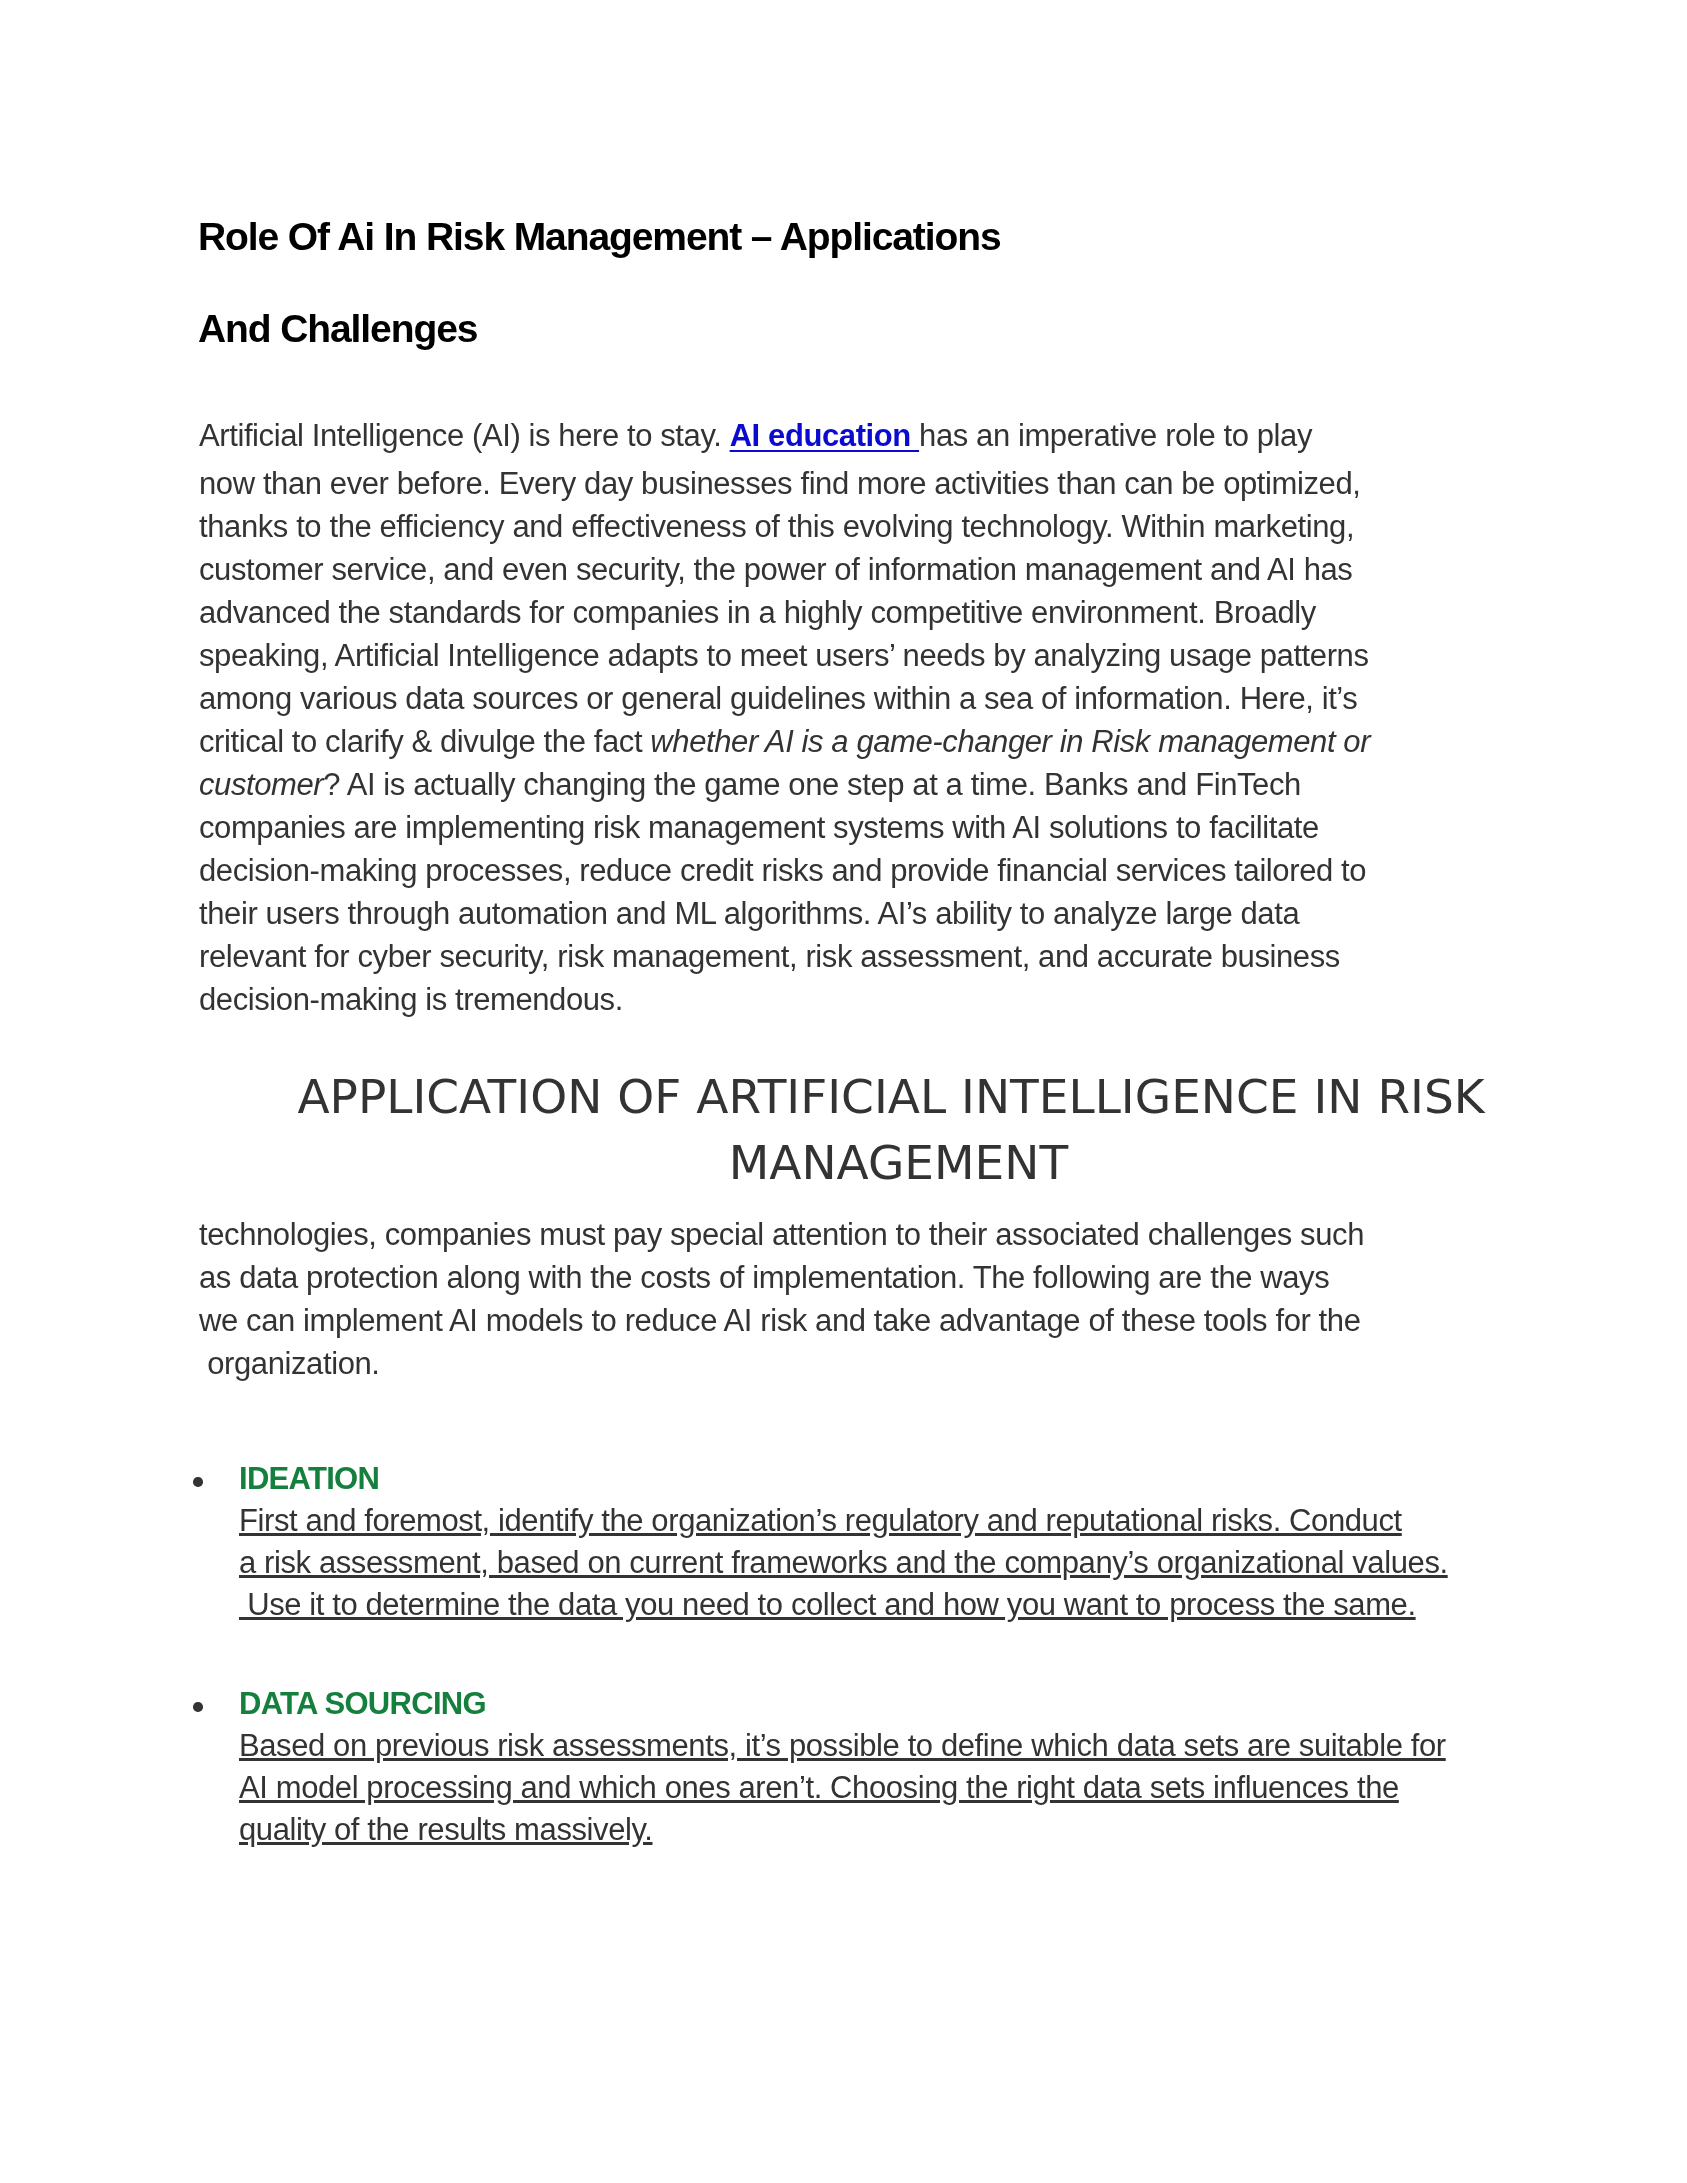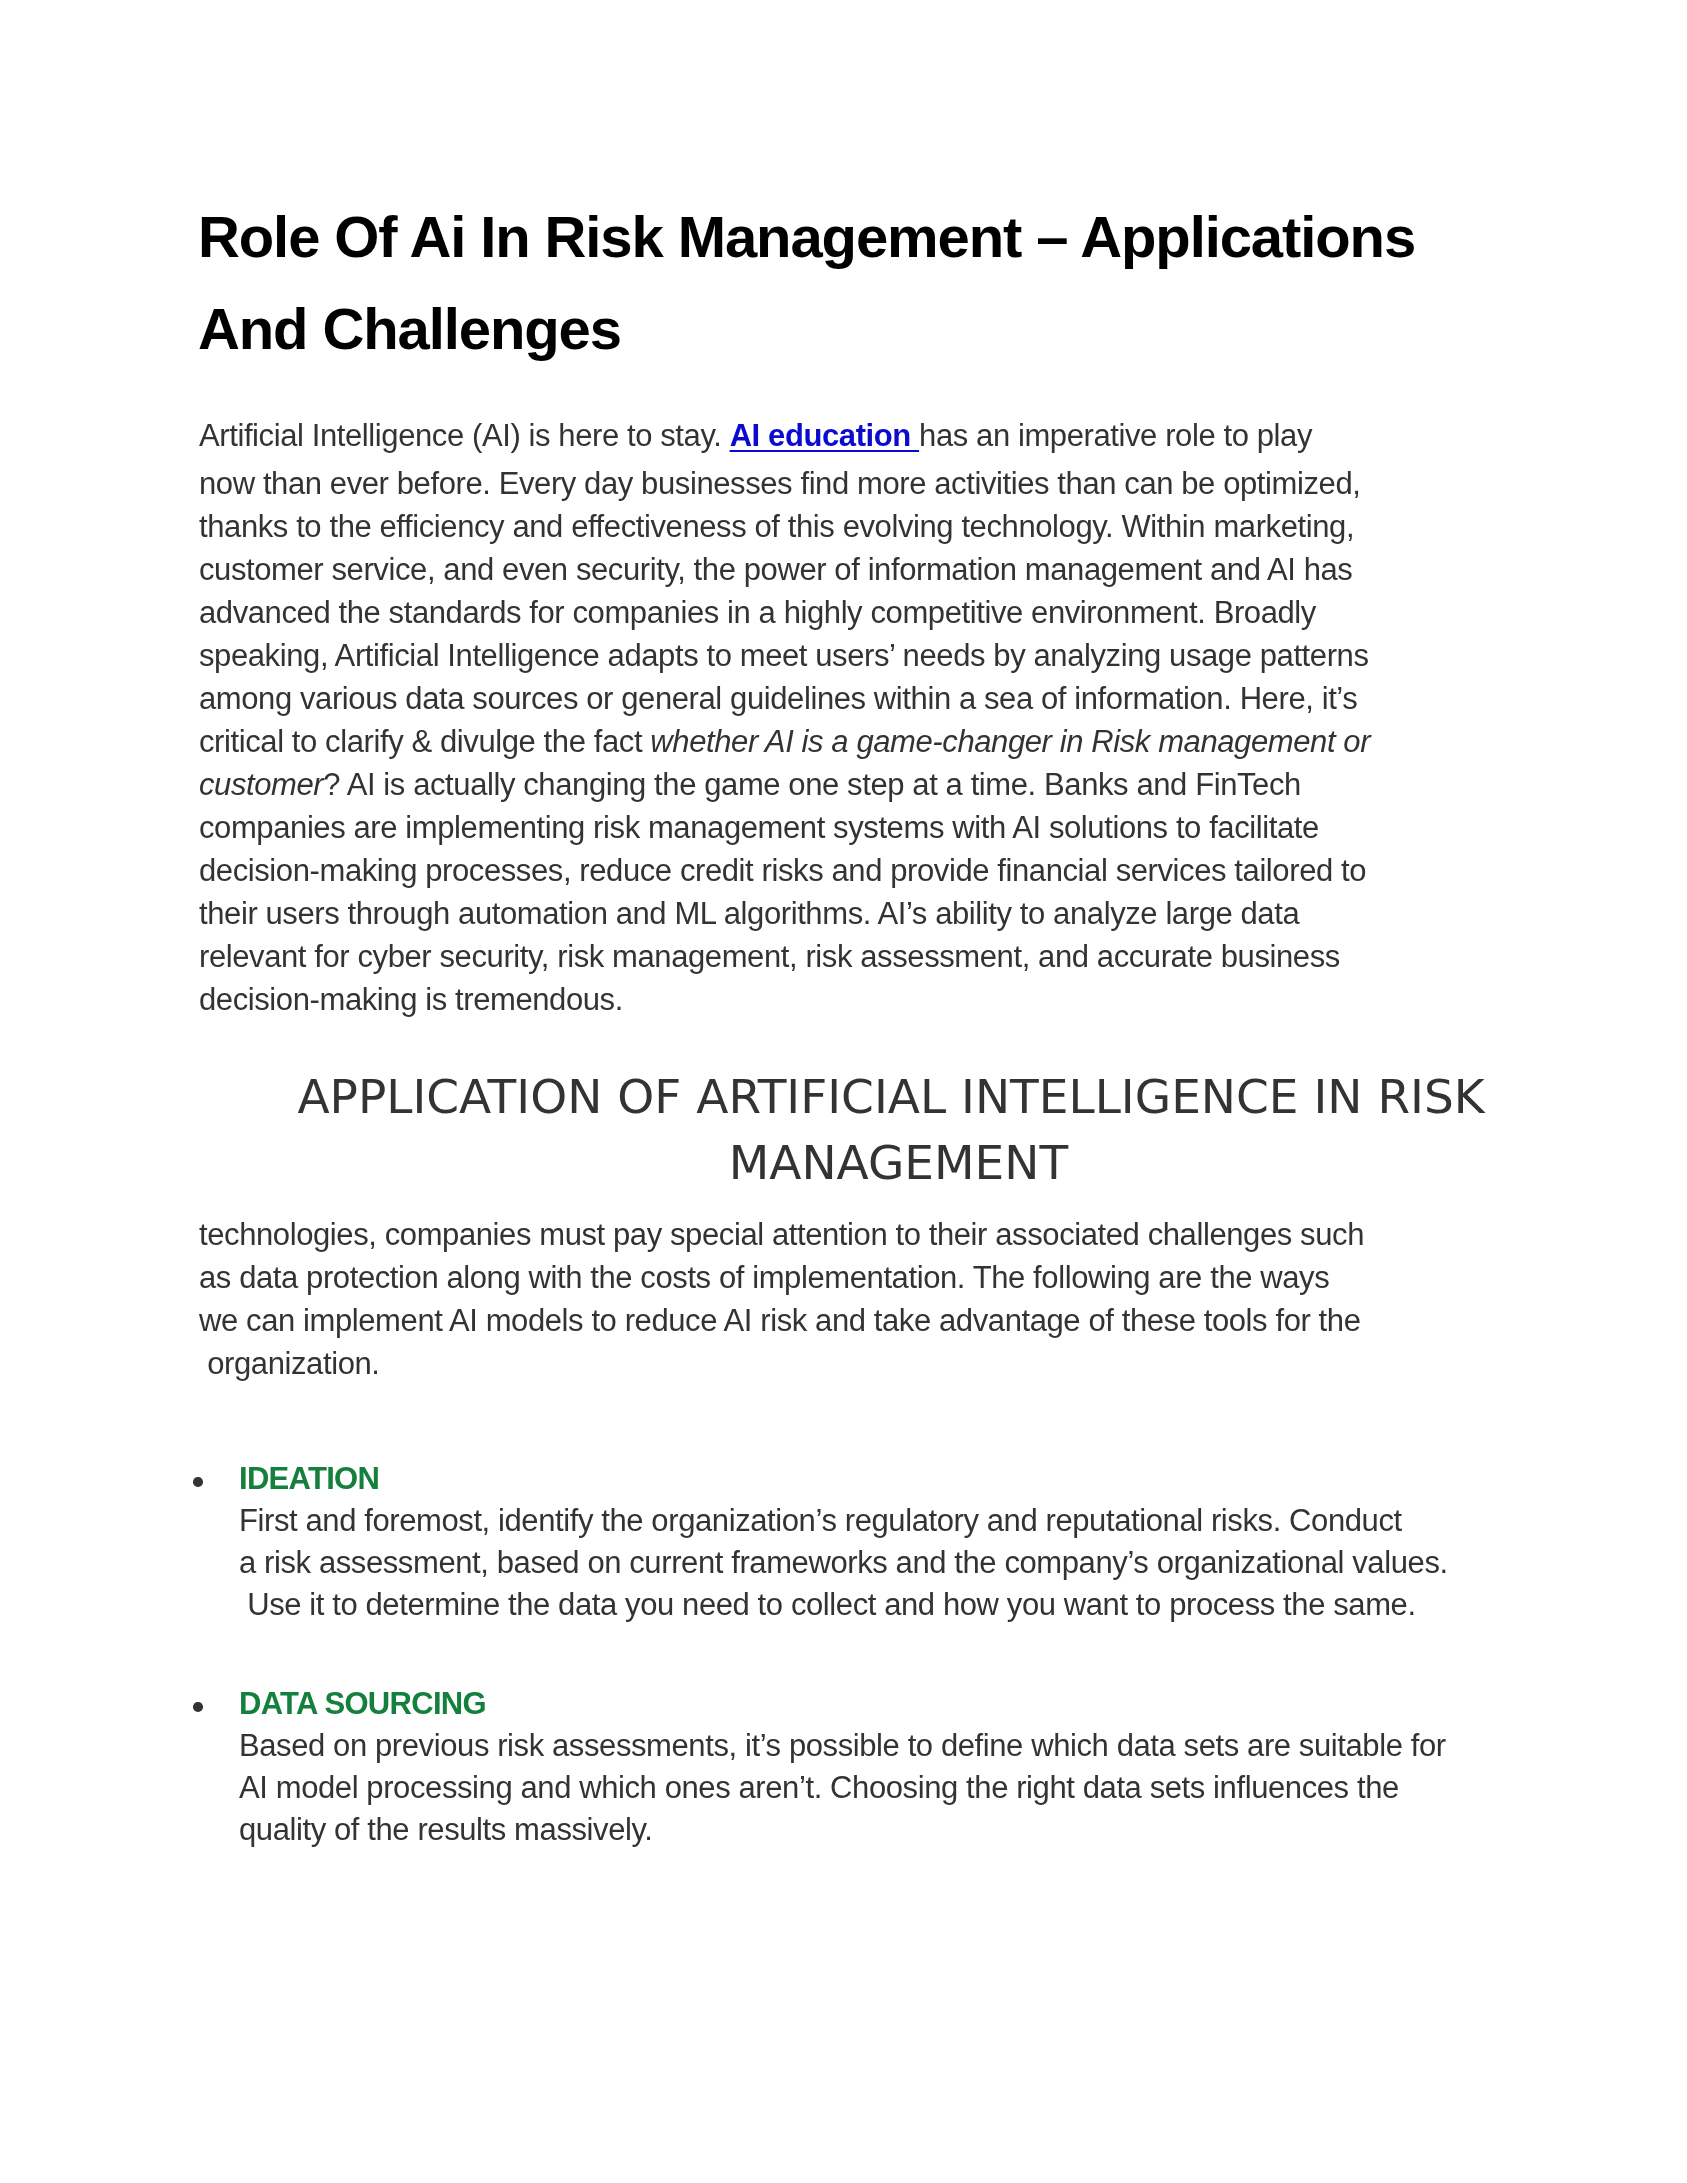--- a/index.html
+++ b/index.html
@@ -21,21 +21,21 @@
     background: #ffffff;
   }
   .title {
     position: absolute;
     left: 198px;
     top: 191px;
     width: 1386px;
     margin: 0;
     font-family: "Liberation Sans", sans-serif;
     font-weight: bold;
-    font-size: 58px;
+    font-size: 39px;
     line-height: 92px;
     color: #000000;
     letter-spacing: -1.1px;
   }
   .title .line { display: block; white-space: pre; }
 
   .body-text {
     font-family: "Liberation Sans", sans-serif;
     font-size: 31px;
     color: #333333;
@@ -117,20 +117,21 @@
     height: 42px;
     line-height: 42px;
     color: #15803d;
     letter-spacing: -0.7px;
   }
   .bullet-body .line {
     display: block;
     white-space: pre;
     height: 42px;
     line-height: 42px;
+    text-decoration: underline;
   }
   #item-ideation { top: 1458px; }
   #item-ideation .bullet-dot { top: 19px; }
   #item-datasourcing { top: 1683px; }
   #item-datasourcing .bullet-dot { top: 19px; }
 </style>
 </head>
 <body>
 
 <div class="page">

